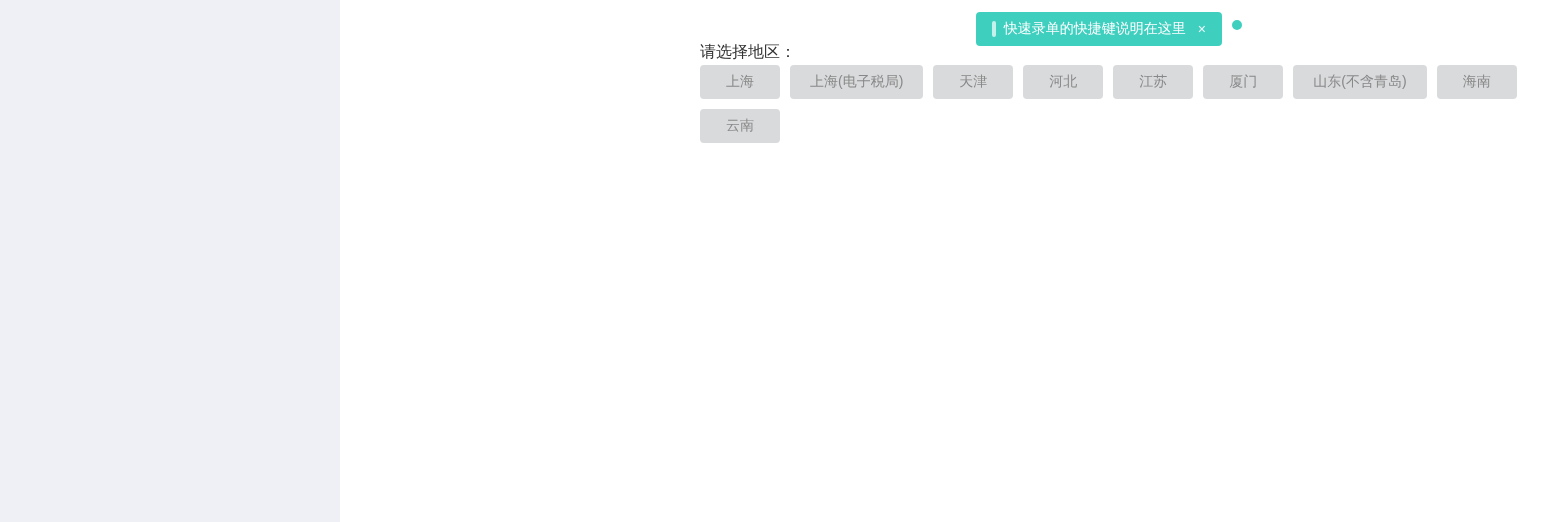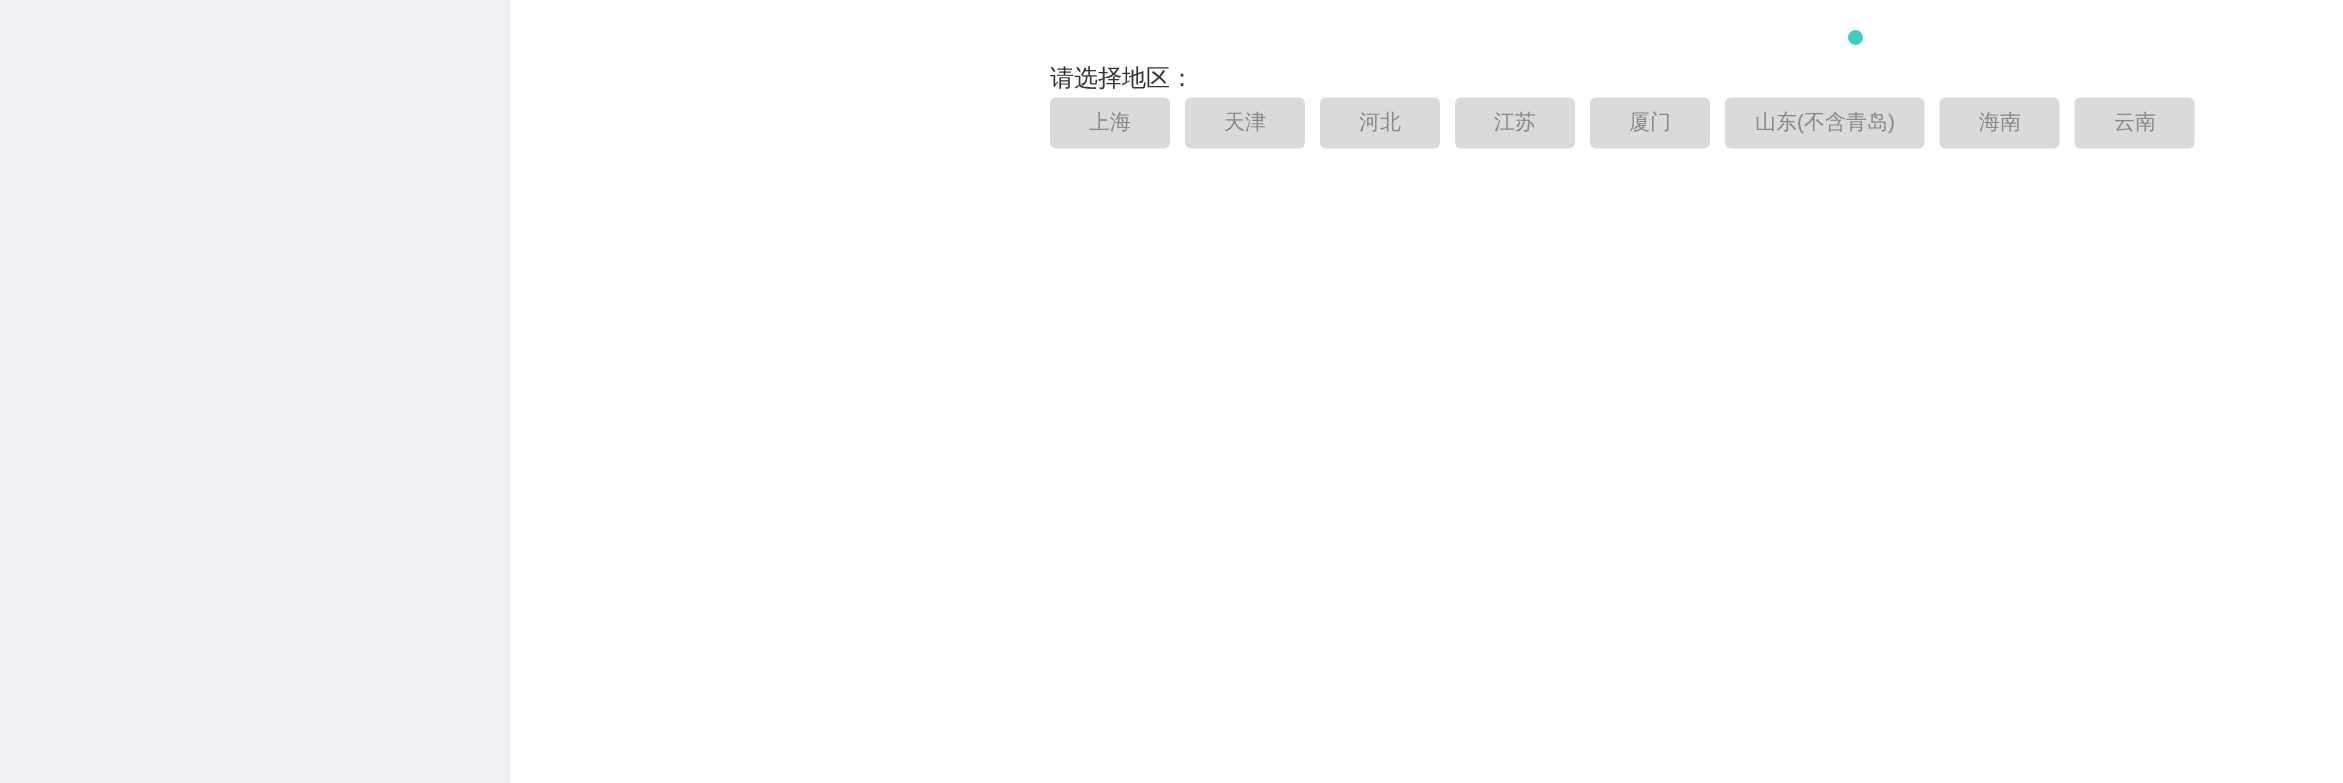--- a/index.html
+++ b/index.html
@@ -109,28 +109,34 @@
       text-align: center;
     }
   </style>
 </head>
 <body>
 
 <div class="sidebar"></div>
 
 <div class="main-content">
 
+  <div class="tooltip-bar">
+    <div class="bar-accent"></div>
+    <span>快速录单的快捷键说明在这里</span>
+    <span class="close-btn">×</span>
+  </div>
 
   <div class="tooltip-dot"></div>
 
   <div class="section-label">请选择地区：</div>
 
   <div class="region-buttons">
 
     <button class="region-btn">上海</button>
+    <button class="region-btn">上海(电子税局)</button>
     <button class="region-btn">天津</button>
     <button class="region-btn">河北</button>
     <button class="region-btn">江苏</button>
     <button class="region-btn">厦门</button>
 
     <button class="region-btn">山东(不含青岛)</button>
     <button class="region-btn">海南</button>
     <button class="region-btn">云南</button>
   </div>
 

